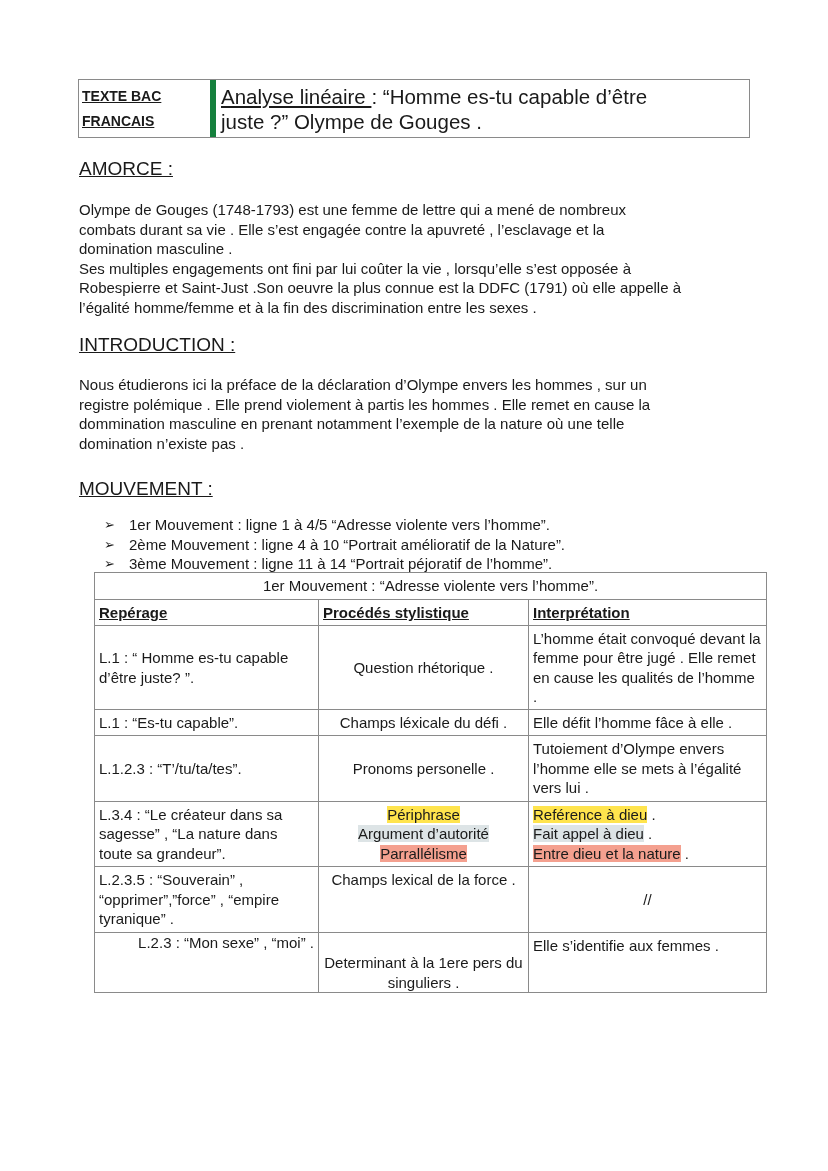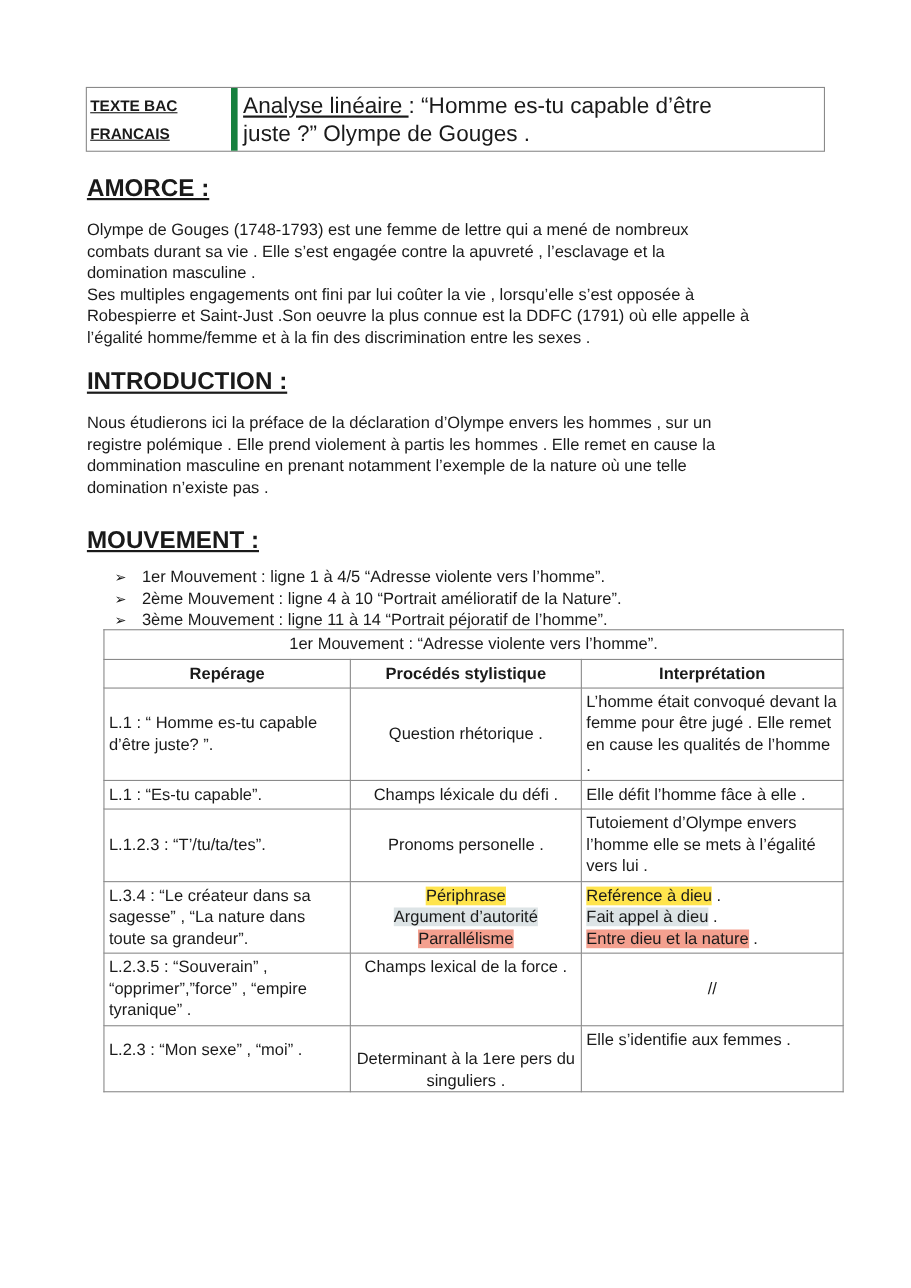--- a/index.html
+++ b/index.html
@@ -9,34 +9,34 @@
 
   
   .hdr { position: absolute; left: 78px; top: 79px; width: 672px; height: 59px;
          border: 1px solid #8a8a8a; box-sizing: border-box; display: flex; }
   .hdr-left { width: 137px; border-right: 6px solid #15803d; box-sizing: border-box;
               padding: 4px 0 0 3px; font-weight: bold; font-size: 14px; line-height: 25px; }
   .hdr-left span { text-decoration: underline; display: block; white-space: nowrap; }
   .hdr-right { padding: 4px 0 0 5px; font-size: 20.5px; line-height: 25px; }
   .u { text-decoration: underline; }
 
-  .h2 { position: absolute; left: 79px; font-weight: bold; font-size: 22px;
+  .h2 { position: absolute; left: 79px; font-weight: normal; font-size: 19px;
         text-decoration: underline; }
   .para { position: absolute; left: 79px; width: 680px; font-size: 15px; line-height: 19.5px; }
 
   .moves { position: absolute; left: 104px; top: 515px; font-size: 15px; line-height: 19.5px; }
   .moves .li { display: flex; }
   .moves .bullet { width: 25px; font-size: 13px; }
 
   
   table.main { position: absolute; left: 78px; top: 572px; width: 672px;
                border-collapse: collapse; font-size: 15px; line-height: 19.5px; table-layout: fixed; margin-left: 16px; }
   table.main td, table.main th { border: 1px solid #8a8a8a; padding: 0 4px; vertical-align: middle; }
   table.main .title-row td { text-align: center; height: 26px; }
-  table.main th { font-weight: bold; height: 25px; text-align: center; }
+  table.main th { font-weight: bold; text-decoration: underline; height: 25px; text-align: left; }
   td.c { text-align: center; }
   .hl-yellow { background: #ffe44d; }
   .hl-gray { background: #dde4e6; }
   .hl-red { background: #f4a08f; }
 </style>
 </head>
 <body>
 
 <div class="page">
 
@@ -134,19 +134,19 @@
     </tr>
 
 
     <tr style="height:66px;">
       <td>L.2.3.5 : “Souverain” , “opprimer”,”force” , “empire tyranique” .</td>
       <td class="c" style="vertical-align:top; padding-top:3px;">Champs lexical de la force .</td>
       <td class="c">//</td>
     </tr>
 
     <tr style="height:46px;">
-      <td style="vertical-align:top; padding-top:12px;">L.2.3 : “Mon sexe” , “moi” .</td>
+      <td style="vertical-align:top; padding-top:0;text-align:right;">L.2.3 : “Mon sexe” , “moi” .</td>
       <td class="c" style="vertical-align:top; padding-top:20px;">Determinant à la 1ere pers du singuliers .</td>
       <td style="vertical-align:top; padding-top:3px;">Elle s’identifie aux femmes .</td>
     </tr>
   </tbody>
     </table>
 </div>
 
 </body></html>

